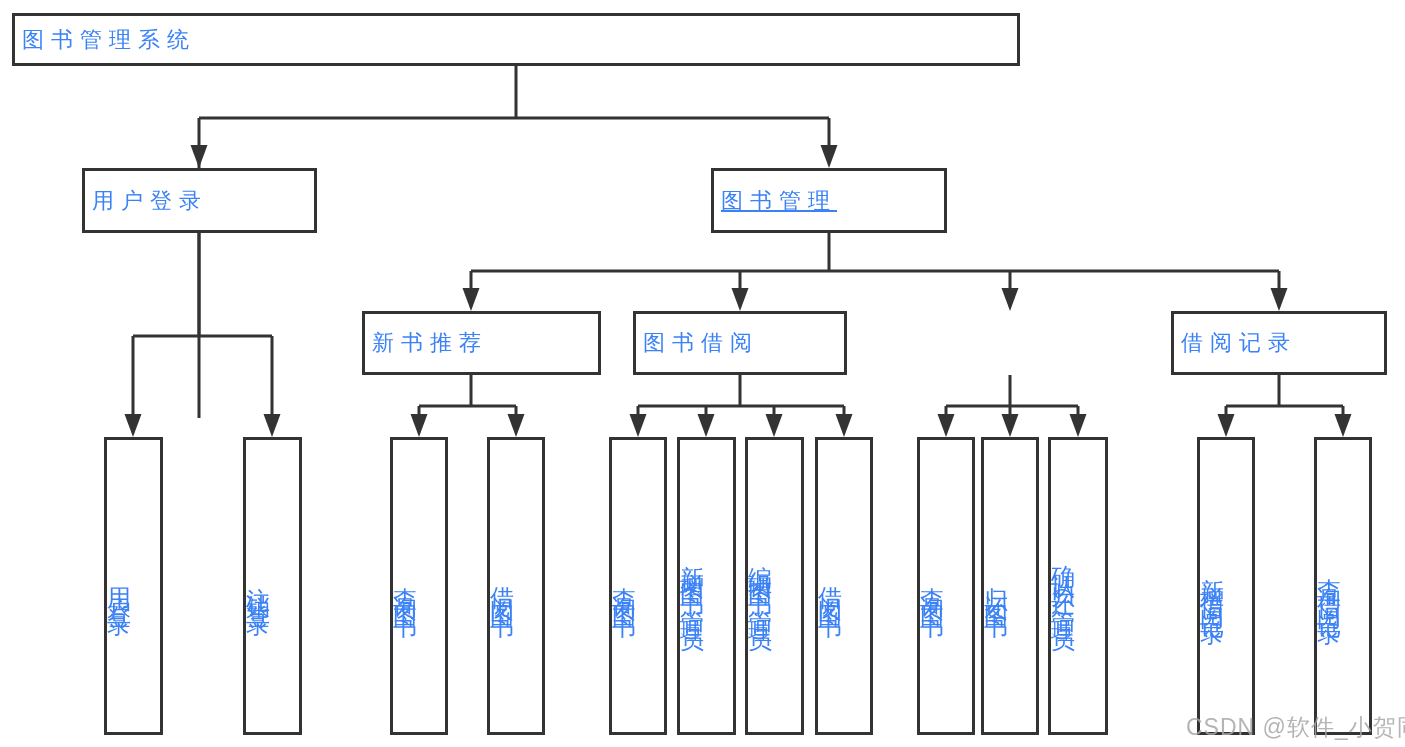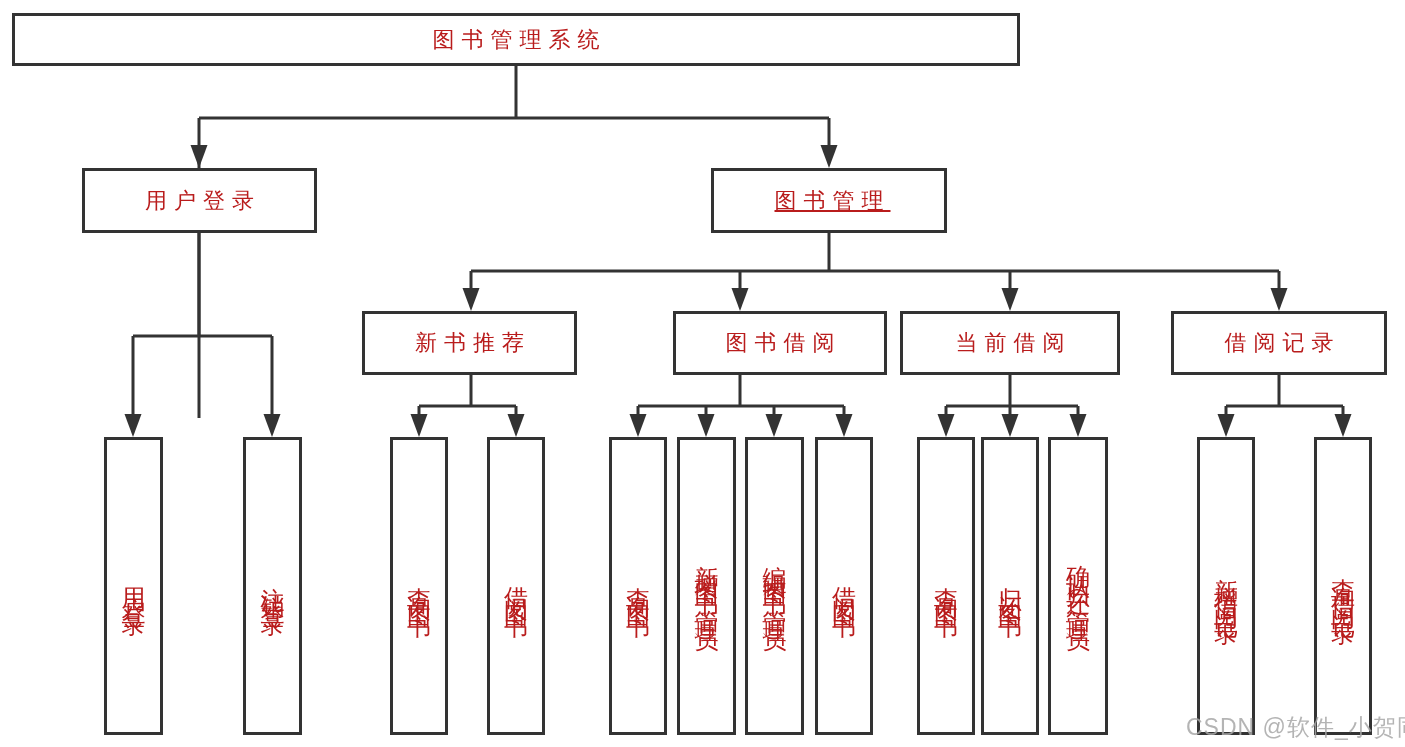--- a/index.html
+++ b/index.html
@@ -16,24 +16,23 @@
   }
   .connector-layer {
     position: absolute; left: 0; top: 0;
     width: 1405px; height: 747px;
     z-index: 1;
   }
   .box {
     position: absolute;
     background: #ffffff;
     border: 3px solid #333333;
-    color: #b91c1c;
+    color: #3b82f6;
     display: flex;
     align-items: center;
-    justify-content: center;
     z-index: 2;
     text-align: center;
   }
   .h-box {
     font-size: 22px;
     letter-spacing: 7px;
     text-indent: 7px;
     white-space: nowrap;
   }
   .v-box span {
@@ -106,28 +105,25 @@
     <span>图书管理系统</span>
   </div>
 
   <div class="box h-box" style="left:82px; top:168px; width:235px; height:65px;">
     <span>用户登录</span>
   </div>
   <div class="box h-box" style="left:711px; top:168px; width:236px; height:65px;text-decoration:underline;">
     <span>图书管理</span>
   </div>
 
-  <div class="box h-box" style="left:362px; top:311px; width:215px; height:64px;">
+  <div class="box h-box" style="left:362px; top:311px; width:239px; height:64px;">
     <span>新书推荐</span>
   </div>
-  <div class="box h-box" style="left:633px; top:311px; width:214px; height:64px;margin-left:40px;">
+  <div class="box h-box" style="left:633px; top:311px; width:214px; height:64px;">
     <span>图书借阅</span>
-  </div>
-  <div class="box h-box" style="left:900px; top:311px; width:220px; height:64px;">
-    <span>当前借阅</span>
   </div>
   <div class="box h-box" style="left:1171px; top:311px; width:216px; height:64px;">
     <span>借阅记录</span>
   </div>
 
   <div class="box v-box" style="left:104px; top:437px; width:59px; height:298px;">
     <span>用户登录</span>
   </div>
   <div class="box v-box" style="left:243px; top:437px; width:59px; height:298px;">
     <span>注销登录</span>

